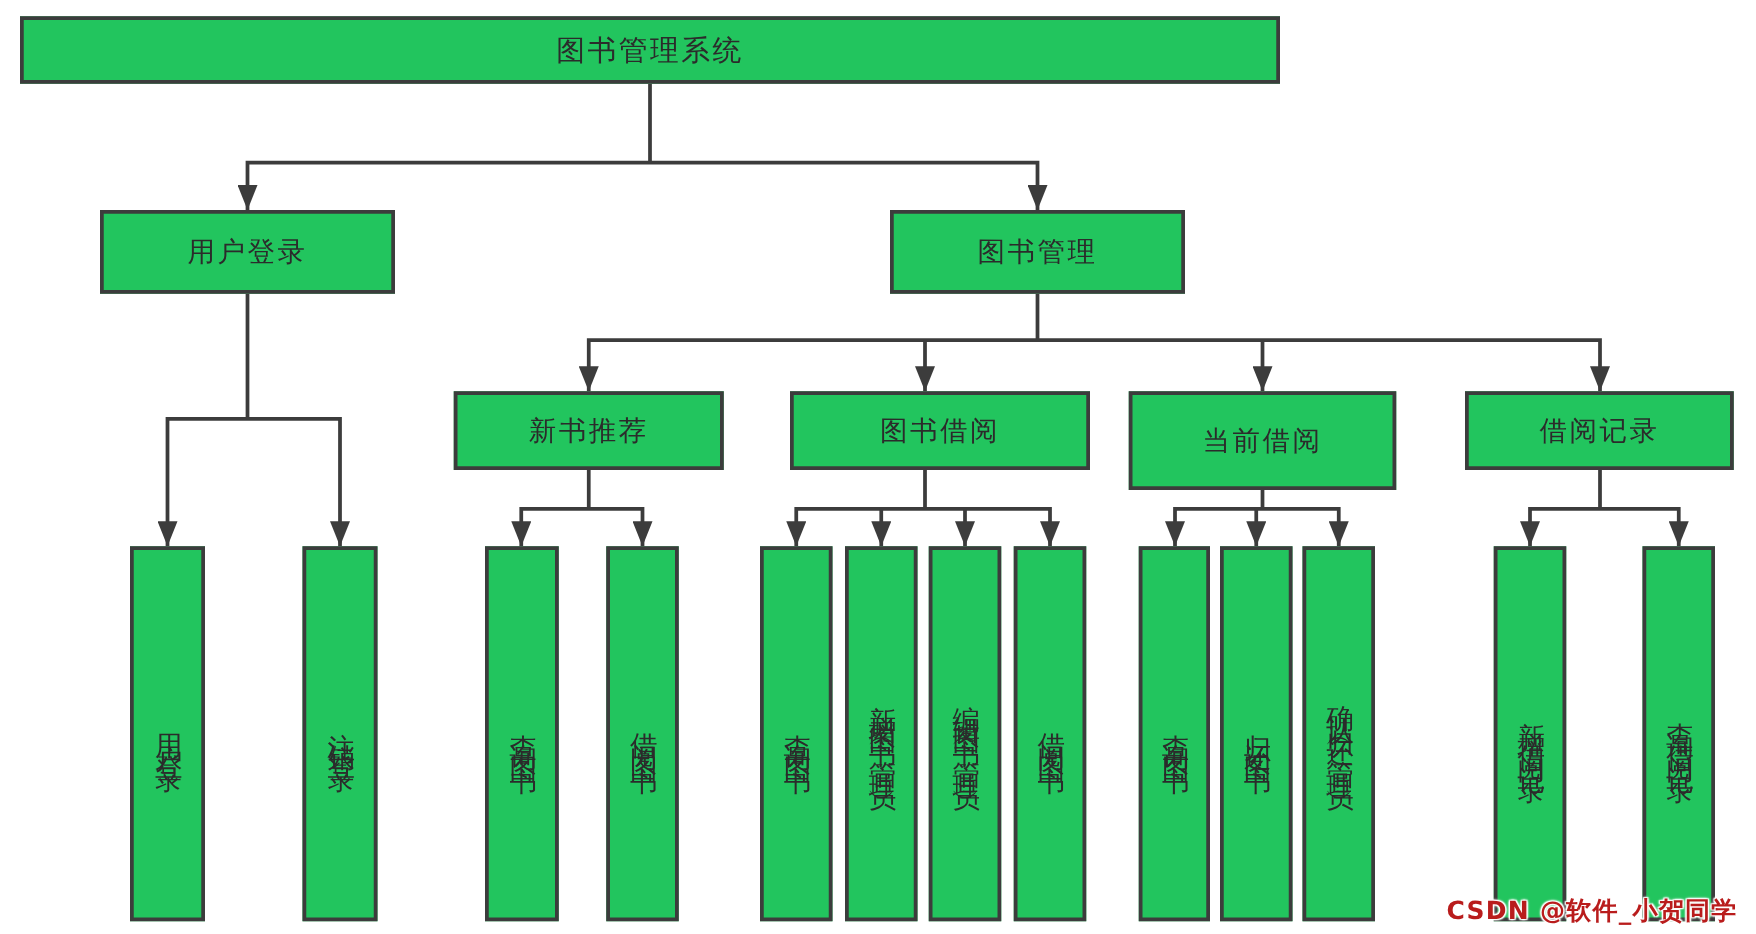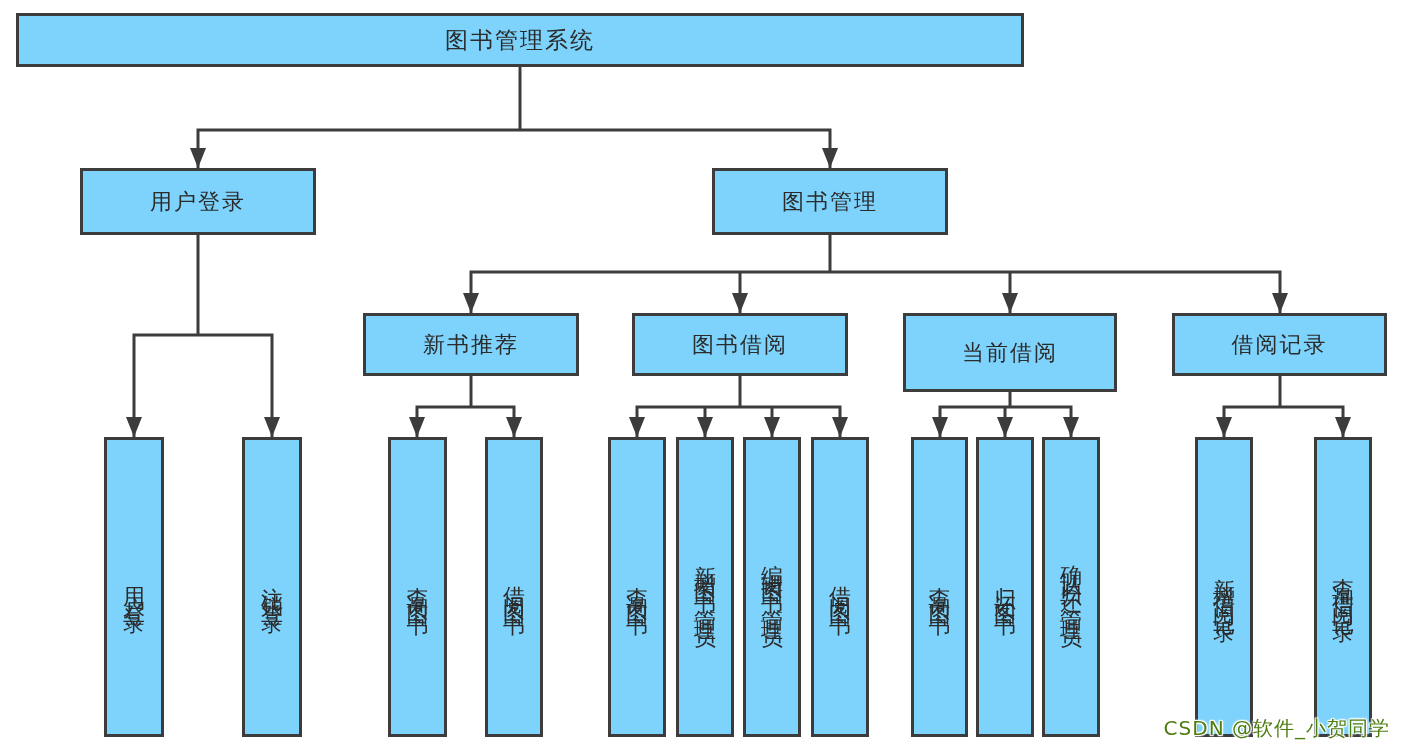--- a/index.html
+++ b/index.html
@@ -19,21 +19,21 @@
   }
   #connectors {
     position: absolute;
     left: 0; top: 0;
     width: 1405px;
     height: 747px;
   }
   .box {
     position: absolute;
     box-sizing: border-box;
-    background: #7dd3fc;
+    background: #22c55e;
     border: 3px solid #3c3c3c;
     display: flex;
     align-items: center;
     justify-content: center;
     color: #2b2b2b;
   }
   .hbox {
     font-size: 22px;
     letter-spacing: 2px;
     white-space: nowrap;
@@ -48,26 +48,27 @@
     letter-spacing: 9px;
     line-height: 1;
     white-space: nowrap;
   }
   #watermark {
     position: absolute;
     top: 715px;
     right: 15px;
     font-size: 20px;
     letter-spacing: 1px;
-    color: #4d7c0f;
+    color: #b91c1c;
     white-space: nowrap;
     text-shadow:
       0 0 2px #ffffff, 0 0 3px #ffffff,
       1px 1px 1px #ffffff, -1px -1px 1px #ffffff,
       1px -1px 1px #ffffff, -1px 1px 1px #ffffff;
+    font-weight: bold;
   }
 </style>
 </head>
 <body>
 
 <div id="canvas">
 
   <svg id="connectors" viewBox="0 0 1405 747" xmlns="http://www.w3.org/2000/svg">
     <defs>
       <marker id="ah" markerUnits="userSpaceOnUse" markerWidth="20" markerHeight="16" viewBox="0 0 20 16" refX="20" refY="8" orient="auto-start-reverse">
@@ -125,21 +126,21 @@
   <div class="box hbox" style="left:80px; top:168px; width:236px; height:67px;">
     <span>用户登录</span>
   </div>
   <div class="box hbox" style="left:363px; top:313px; width:216px; height:63px;">
     <span>新书推荐</span>
   </div>
 
   <div class="box hbox" style="left:712px; top:168px; width:236px; height:67px;">
     <span>图书管理</span>
   </div>
-  <div class="box hbox" style="left:632px; top:313px; width:216px; height:63px;">
+  <div class="box hbox" style="left:632px; top:313px; width:240px; height:63px;">
     <span>图书借阅</span>
   </div>
   <div class="box hbox" style="left:903px; top:313px; width:214px; height:79px;">
     <span>当前借阅</span>
   </div>
   <div class="box hbox" style="left:1172px; top:313px; width:215px; height:63px;">
     <span>借阅记录</span>
   </div>
 
   <div class="box vbox" style="left:104px; top:437px; width:60px; height:300px;">

